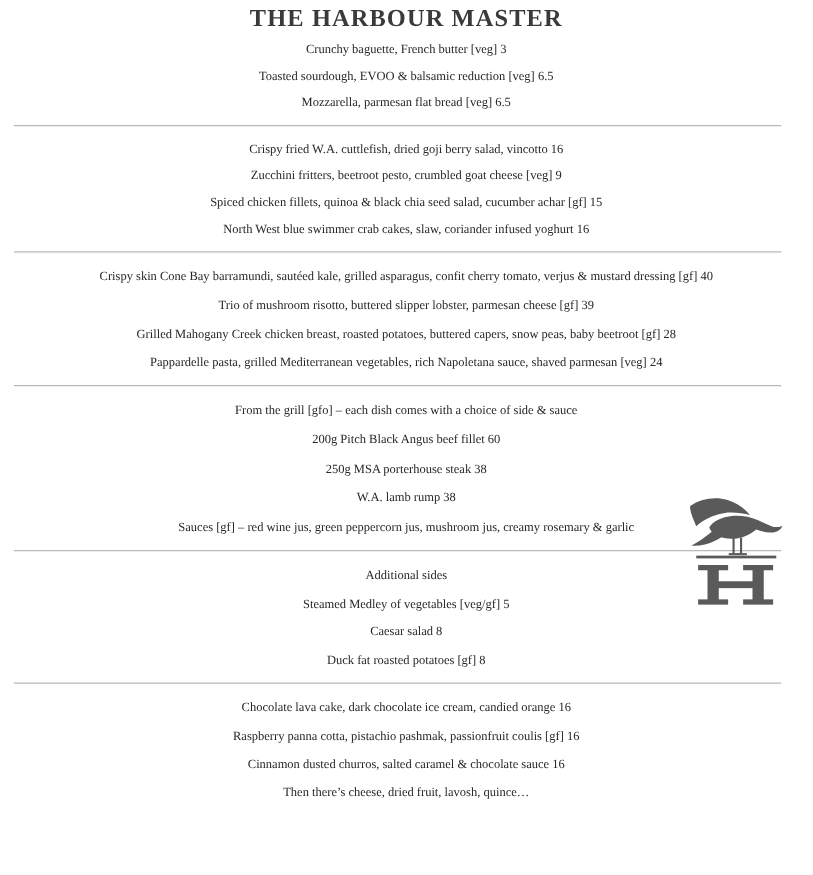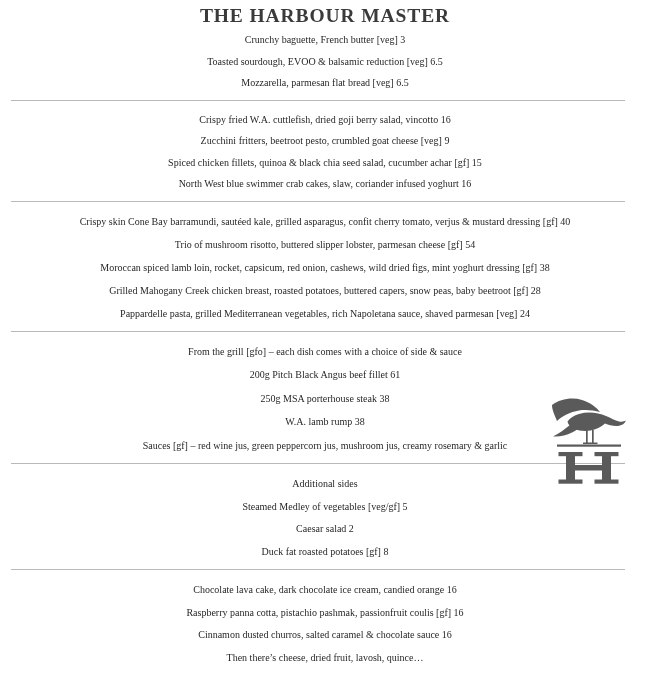--- a/index.html
+++ b/index.html
@@ -95,42 +95,41 @@
     <div class="line">Crispy fried W.A. cuttlefish, dried goji berry salad, vincotto 16</div>
     <div class="line">Zucchini fritters, beetroot pesto, crumbled goat cheese [veg] 9</div>
     <div class="line">Spiced chicken fillets, quinoa &amp; black chia seed salad, cucumber achar [gf] 15</div>
     <div class="line">North West blue swimmer crab cakes, slaw, coriander infused yoghurt 16</div>
   </div>
 
   <div class="divider"></div>
 
   <div class="section sec-mains">
     <div class="line">Crispy skin Cone Bay barramundi, sautéed kale, grilled asparagus, confit cherry tomato, verjus &amp; mustard dressing [gf] 40</div>
-    <div class="line">Trio of mushroom risotto, buttered slipper lobster, parmesan cheese [gf] 54</div>
-    <div class="line">Moroccan spiced lamb loin, rocket, capsicum, red onion, cashews, wild dried figs, mint yoghurt dressing [gf] 38</div>
+    <div class="line">Trio of mushroom risotto, buttered slipper lobster, parmesan cheese [gf] 39</div>
     <div class="line">Grilled Mahogany Creek chicken breast, roasted potatoes, buttered capers, snow peas, baby beetroot [gf] 28</div>
     <div class="line">Pappardelle pasta, grilled Mediterranean vegetables, rich Napoletana sauce, shaved parmesan [veg] 24</div>
   </div>
 
   <div class="divider"></div>
 
   <div class="section sec-grill">
     <div class="line">From the grill [gfo] – each dish comes with a choice of side &amp; sauce</div>
-    <div class="line">200g Pitch Black Angus beef fillet 61</div>
+    <div class="line">200g Pitch Black Angus beef fillet 60</div>
     <div class="line">250g MSA porterhouse steak 38</div>
     <div class="line">W.A. lamb rump 38</div>
     <div class="line">Sauces [gf] – red wine jus, green peppercorn jus, mushroom jus, creamy rosemary &amp; garlic</div>
   </div>
 
   <div class="divider"></div>
 
   <div class="section sec-sides">
     <div class="line">Additional sides</div>
     <div class="line">Steamed Medley of vegetables [veg/gf] 5</div>
-    <div class="line">Caesar salad 2</div>
+    <div class="line">Caesar salad 8</div>
     <div class="line">Duck fat roasted potatoes [gf] 8</div>
   </div>
 
   <div class="divider"></div>
 
   <div class="section sec-dessert">
     <div class="line">Chocolate lava cake, dark chocolate ice cream, candied orange 16</div>
     <div class="line">Raspberry panna cotta, pistachio pashmak, passionfruit coulis [gf] 16</div>
     <div class="line">Cinnamon dusted churros, salted caramel &amp; chocolate sauce 16</div>
     <div class="line">Then there’s cheese, dried fruit, lavosh, quince…</div>

